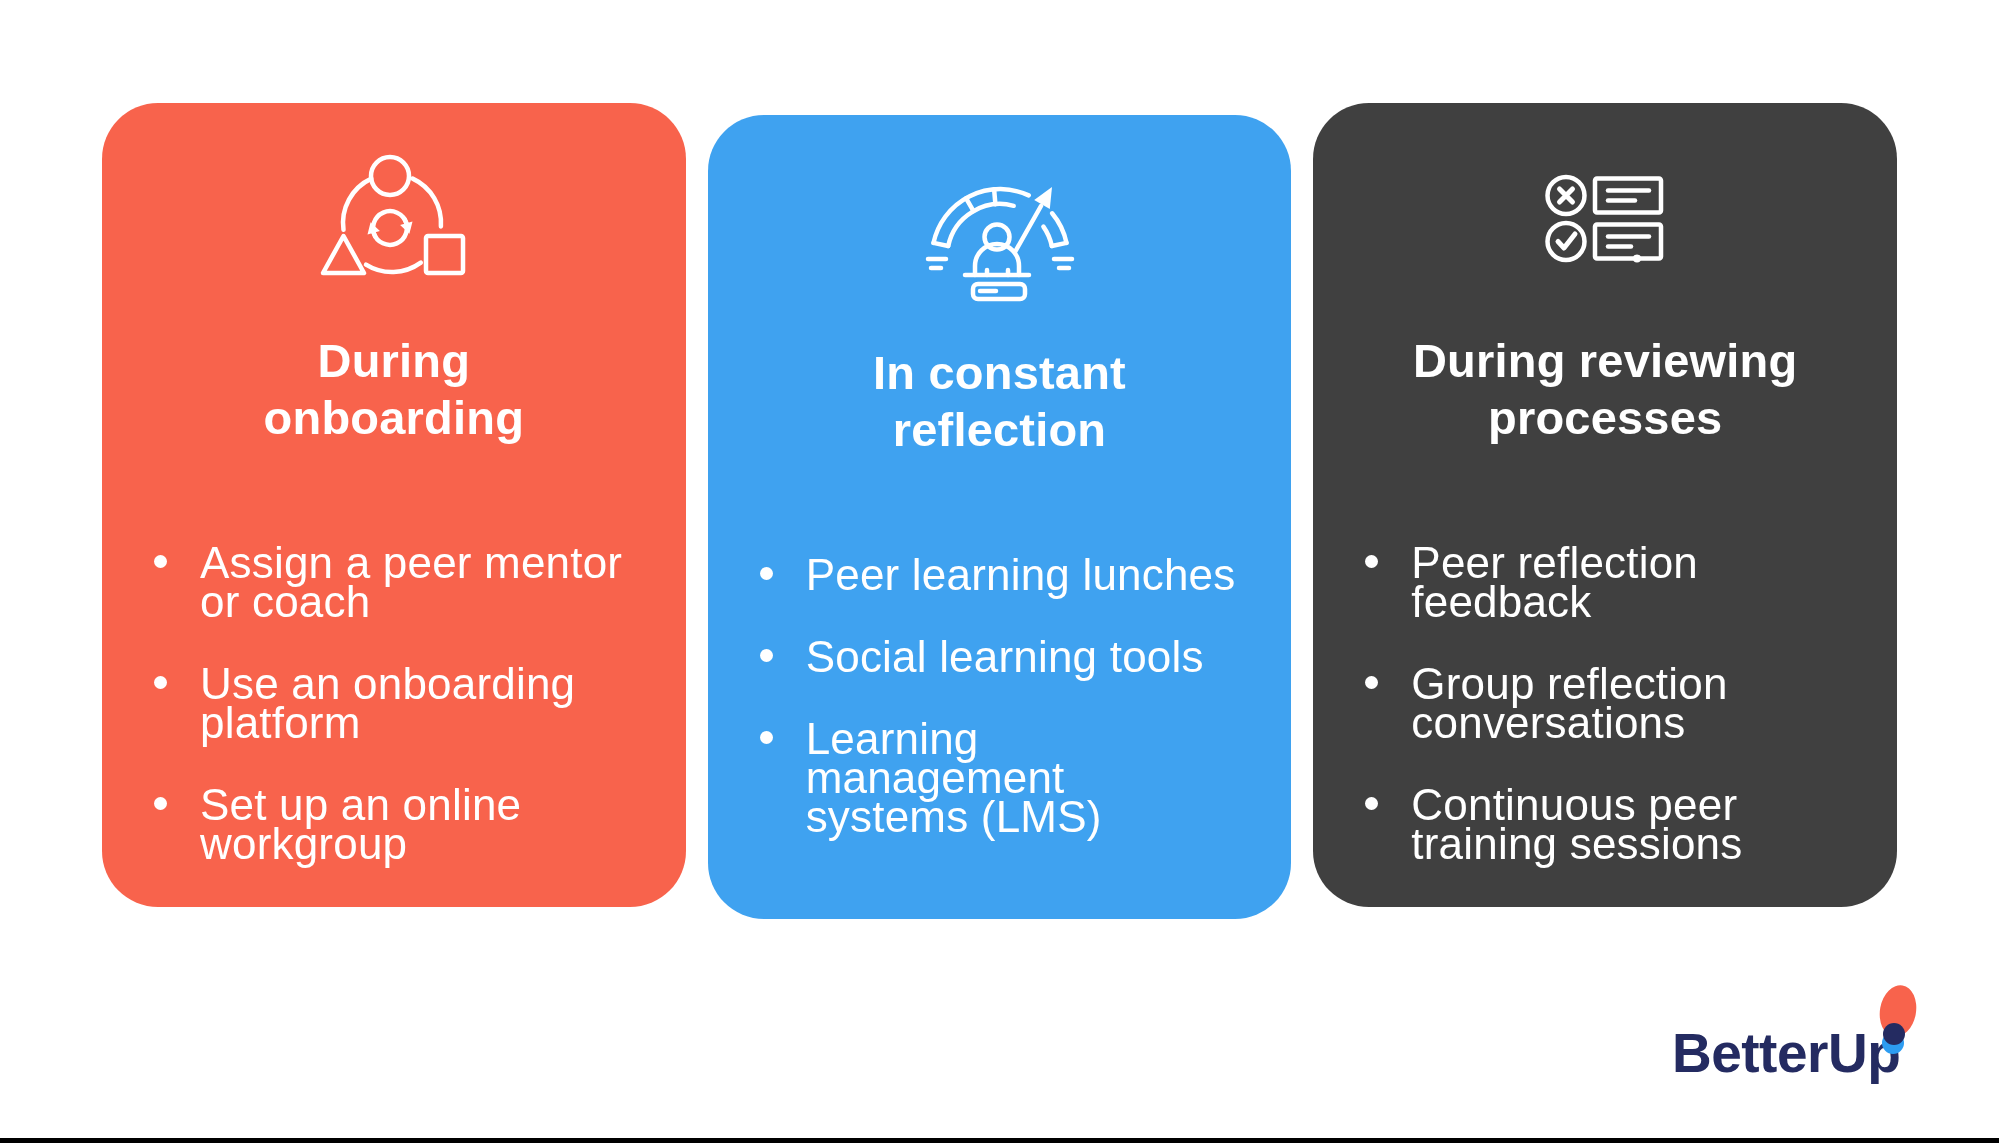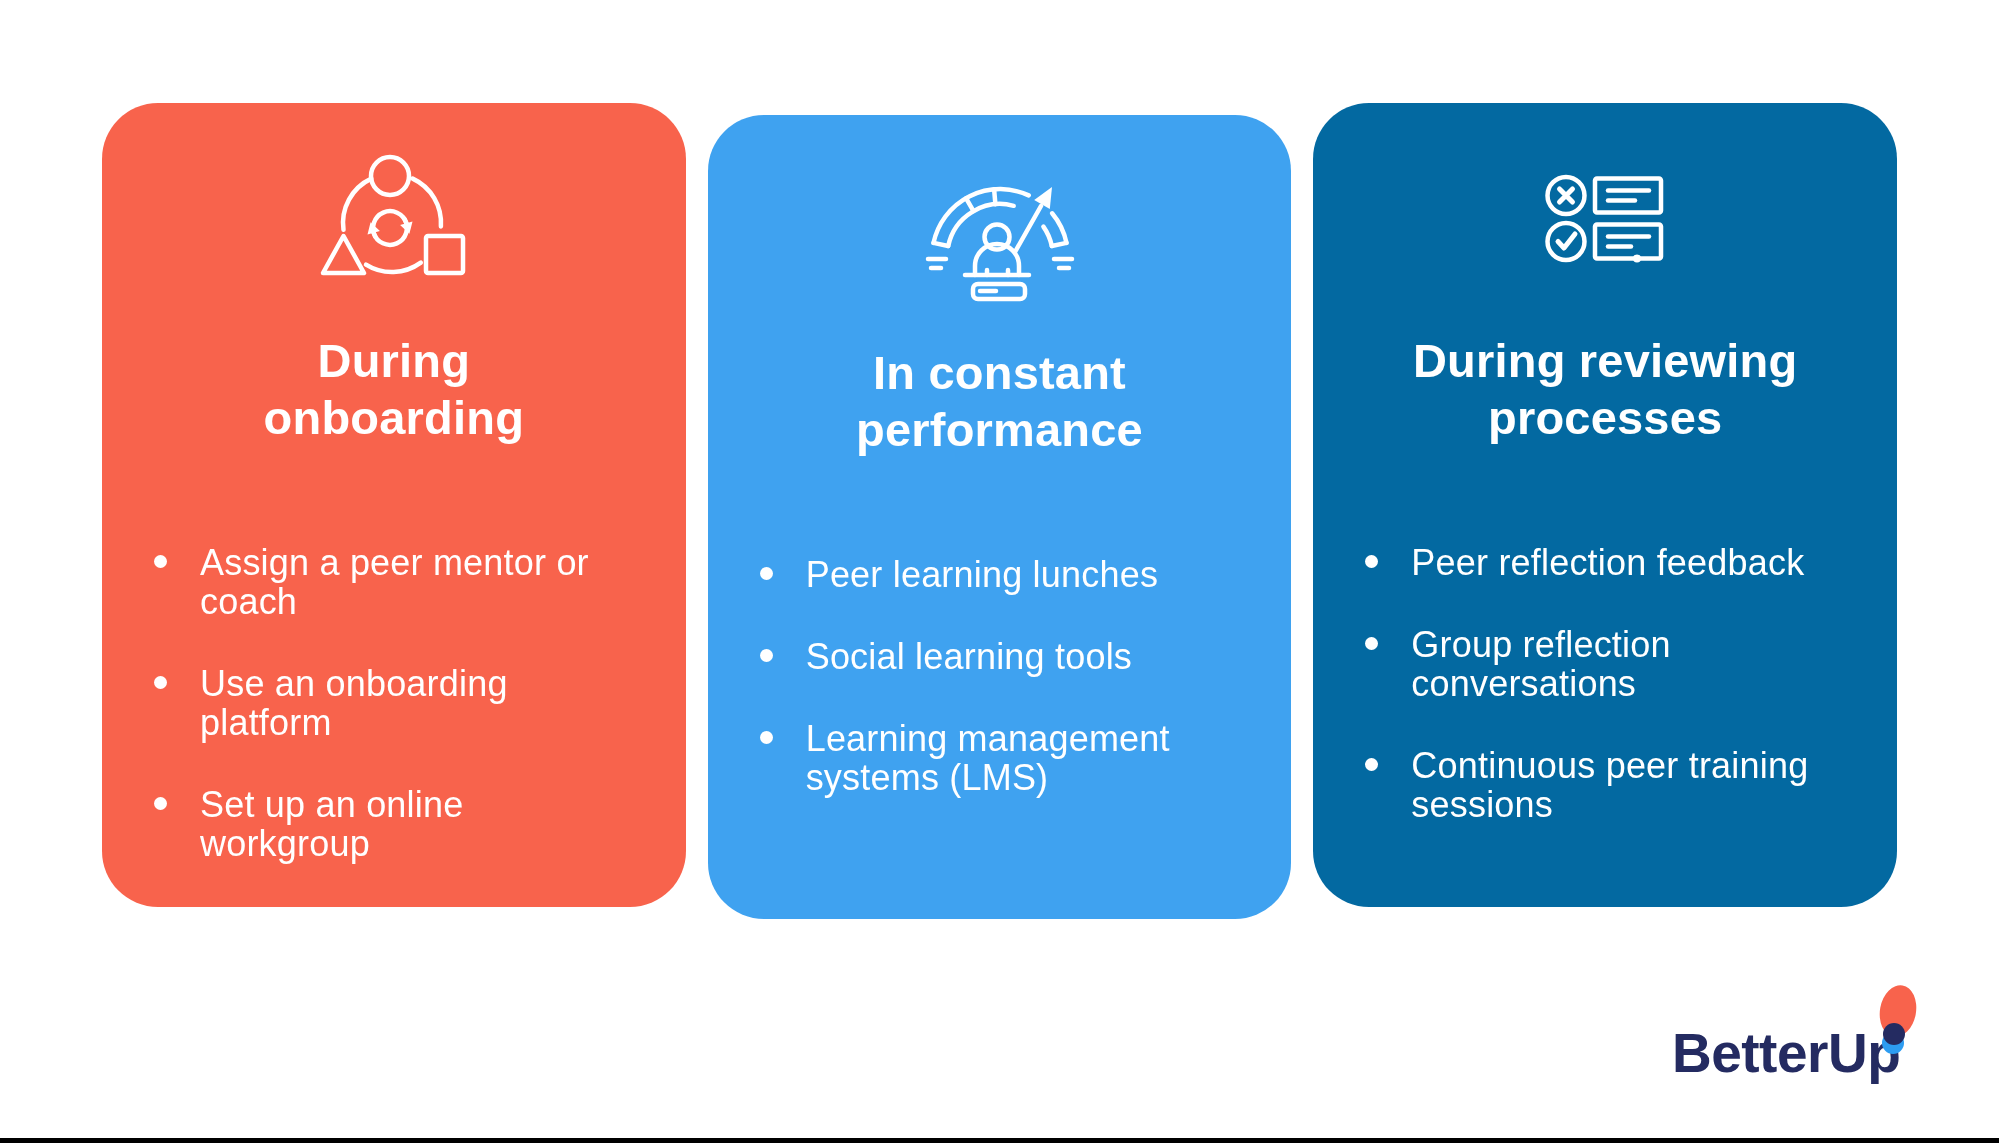--- a/index.html
+++ b/index.html
@@ -56,21 +56,21 @@
   .bullet-list {
     list-style: none;
     margin: 58px 0 0;
     padding: 0 0 0 52px;
     align-self: flex-start;
   }
   .bullet-item {
     position: relative;
     padding-left: 46px;
     max-width: 430px;
-    font-size: 36px;
+    font-size: 44px;
     line-height: 39px;
     letter-spacing: 0.2px;
     margin-bottom: 43px;
   }
   .bullet-item::before {
     content: "";
     position: absolute;
     left: 0; top: 12px;
     width: 13px; height: 13px;
     border-radius: 50%;
@@ -155,30 +155,30 @@
           <path d="M83 113 v-5"></path>
           <rect x="48" y="122" width="52" height="15" rx="5"></rect>
           <path d="M55 129 h16"></path>
           <path d="M90 90 L116 44"></path>
         </g>
         <path class="fl" d="M127 25 L124.8 46.9 L109.2 37.9 Z"></path>
       </svg>
     </div>
     <h2 class="card-title">
       <span>In constant</span>
-      <span>performance</span>
+      <span>reflection</span>
     </h2>
     <ul class="bullet-list">
       <li class="bullet-item">Peer learning lunches</li>
       <li class="bullet-item">Social learning tools</li>
       <li class="bullet-item">Learning management systems (LMS)</li>
     </ul>
   </section>
 
-  <section class="card" style="background: #0369a1;">
+  <section class="card" style="background: #404040;">
     <div class="icon-wrap">
       <svg class="icon" width="120" height="95" viewBox="0 0 120 90">
         <g class="st">
           <circle cx="21" cy="20" r="18.5"></circle>
           <path class="st-thick" d="M14.5 13.5 L27.5 26.5 M27.5 13.5 L14.5 26.5"></path>
           <rect x="50" y="3" width="66" height="34" rx="2"></rect>
           <path d="M63 15 H104"></path>
           <path d="M63 25 H90"></path>
           <circle cx="21" cy="66" r="18.5"></circle>
           <path class="st-thick" d="M13 66 L19 72.5 L30 58.5"></path>

